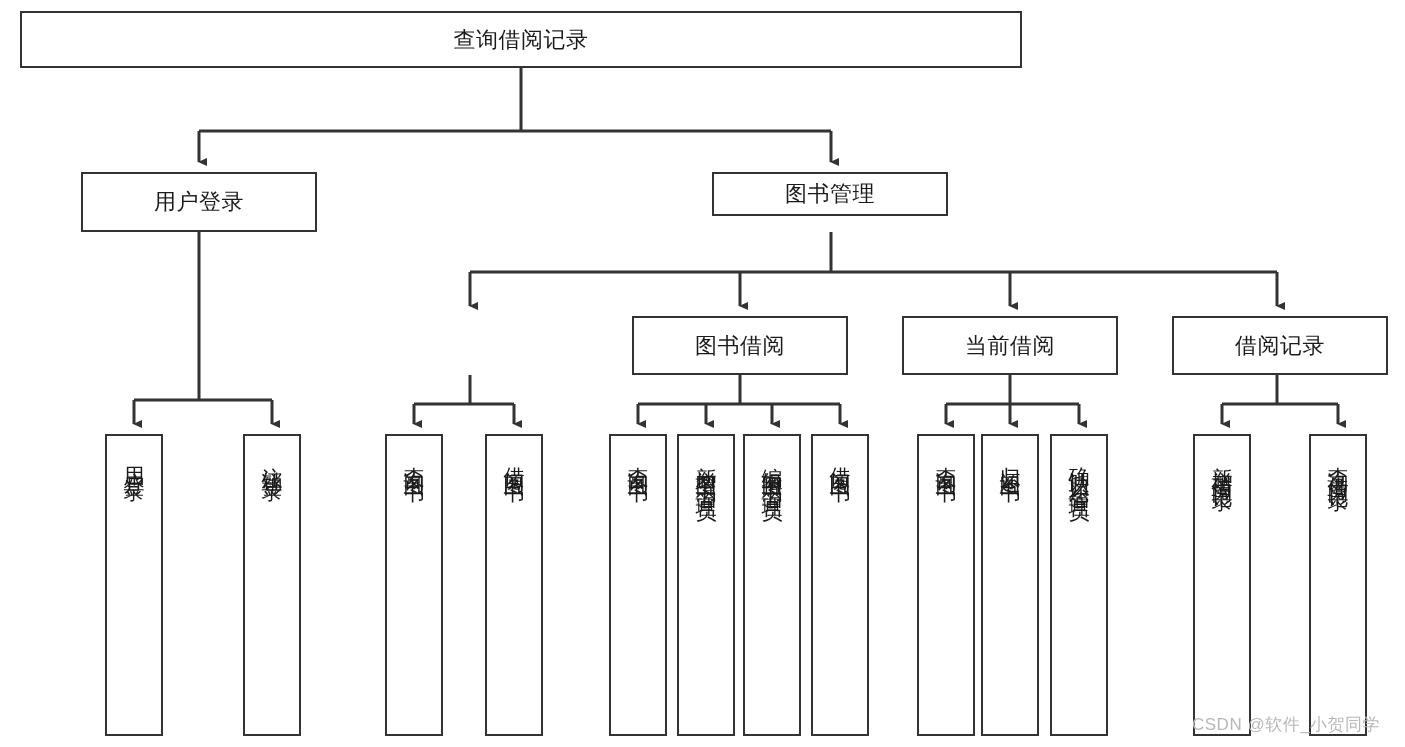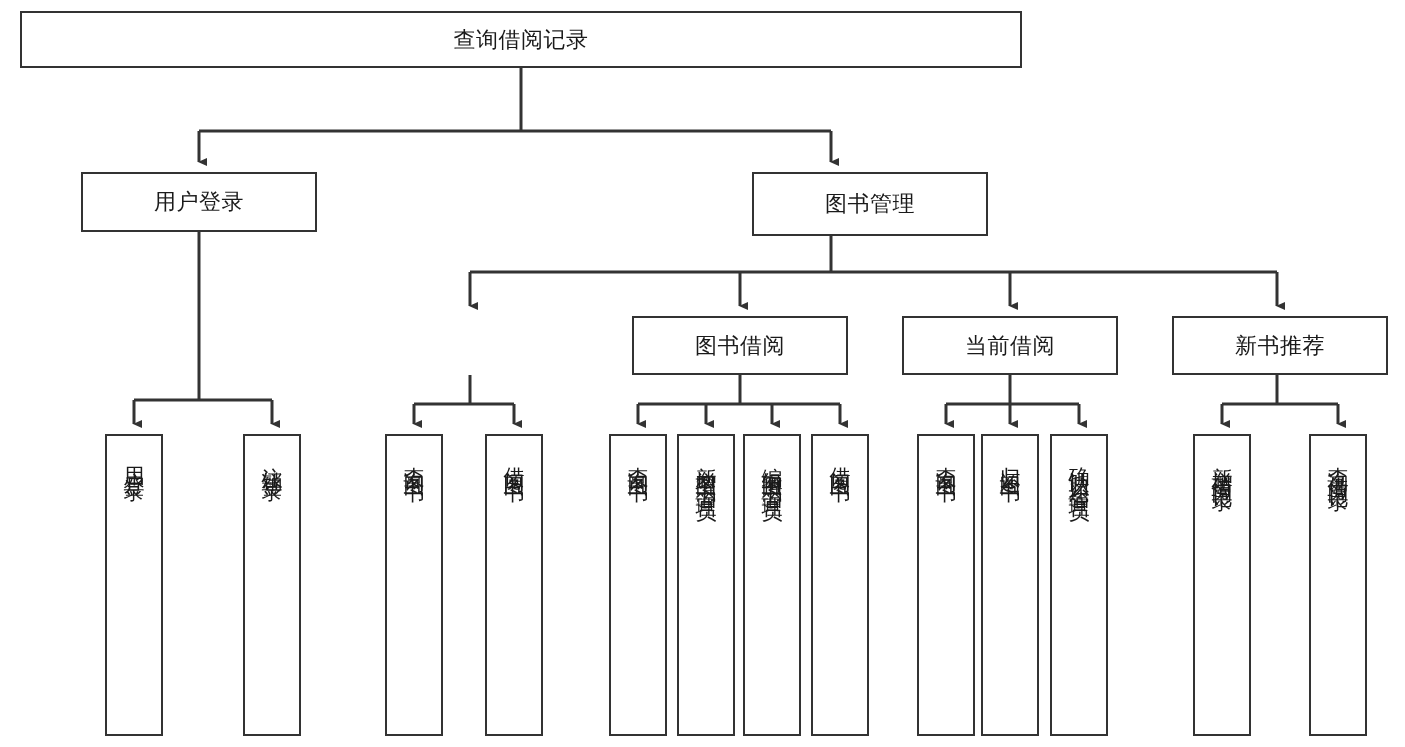--- a/index.html
+++ b/index.html
@@ -122,35 +122,35 @@
   </svg>
 
   <div class="node" style="left:20px; top:11px; width:1002px; height:57px;">
     <span class="node-label">查询借阅记录</span>
   </div>
 
   <div class="node" style="left:81px; top:172px; width:236px; height:60px;">
     <span class="node-label">用户登录</span>
   </div>
 
-  <div class="node" style="left:752px; top:172px; width:236px; height:64px;">
+  <div class="node" style="left:712px; top:172px; width:236px; height:44px;">
     <span class="node-label">图书管理</span>
   </div>
 
 
   <div class="node" style="left:902px; top:316px; width:216px; height:59px;">
     <span class="node-label">当前借阅</span>
   </div>
 
   <div class="node" style="left:632px; top:316px; width:216px; height:59px;">
     <span class="node-label">图书借阅</span>
   </div>
 
   <div class="node" style="left:1172px; top:316px; width:216px; height:59px;">
-    <span class="node-label">新书推荐</span>
+    <span class="node-label">借阅记录</span>
   </div>
 
   <div class="node leaf" style="left:105px; top:434px; width:58px; height:302px;">
     <span class="node-label">用户登录</span>
   </div>
 
   <div class="node leaf" style="left:243px; top:434px; width:58px; height:302px;">
     <span class="node-label">注销登录</span>
   </div>
 
@@ -191,14 +191,15 @@
   </div>
 
   <div class="node leaf" style="left:1193px; top:434px; width:58px; height:302px;">
     <span class="node-label">新增借阅记录</span>
   </div>
 
   <div class="node leaf" style="left:1309px; top:434px; width:58px; height:302px;">
     <span class="node-label">查询借阅记录</span>
   </div>
 
+  <div id="watermark">CSDN @软件_小贺同学</div>
 
 </div>
 
 </body></html>

